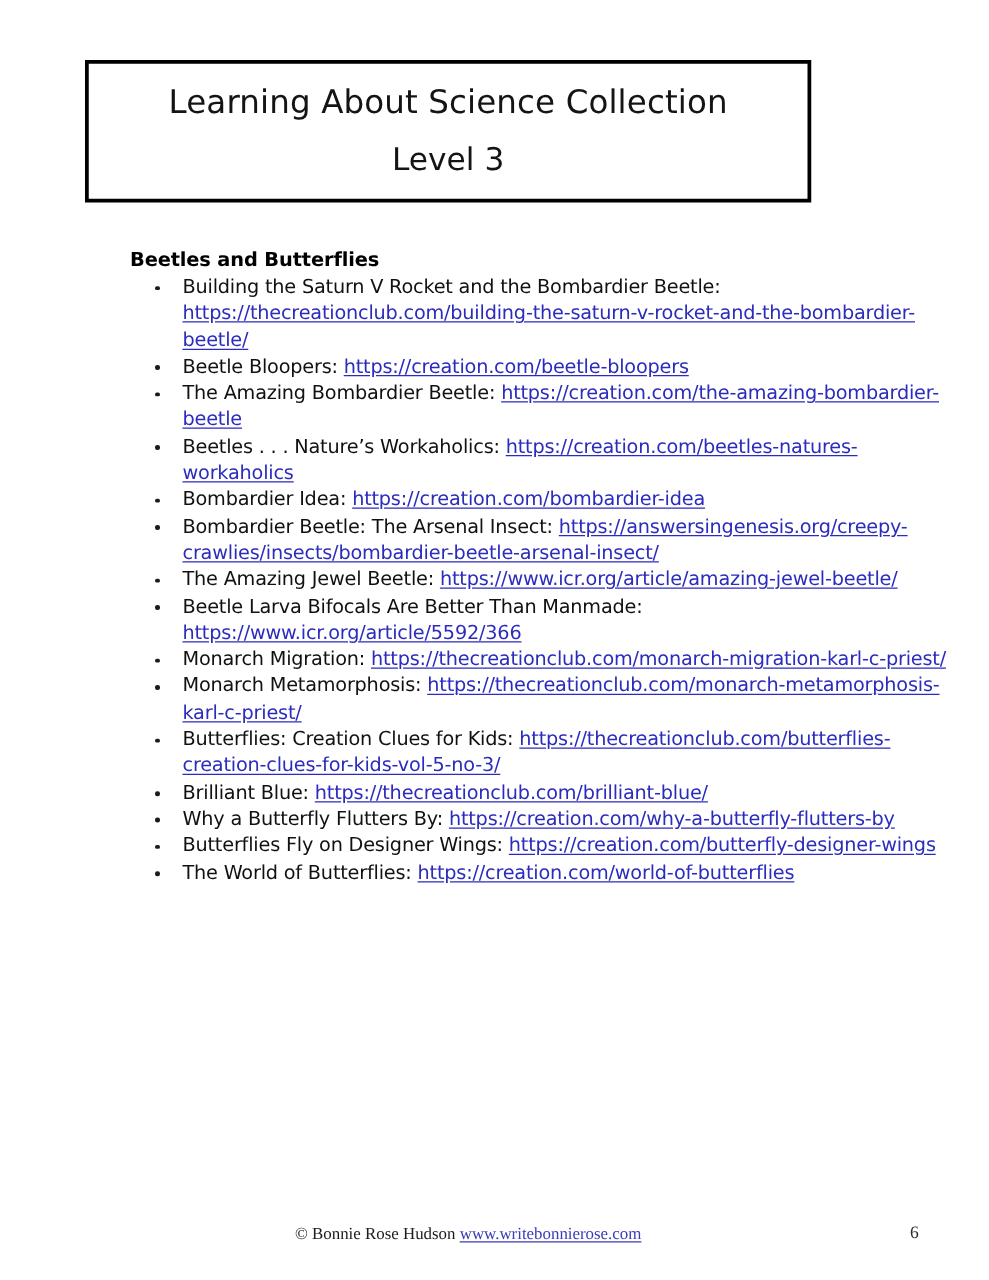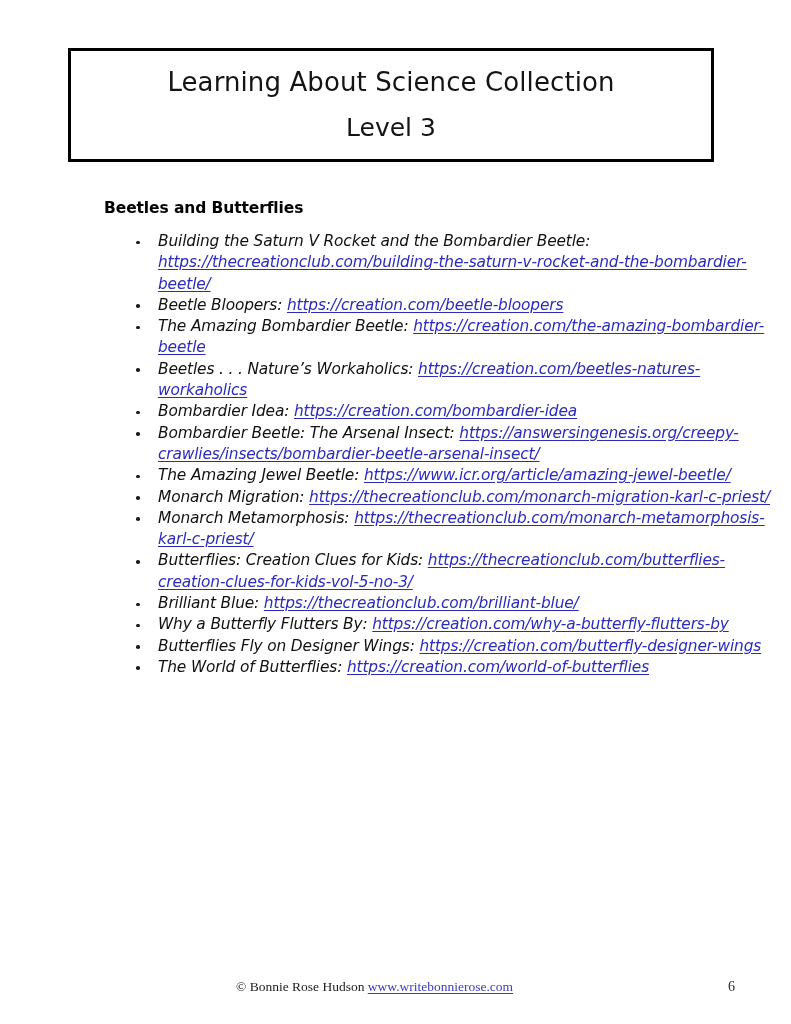--- a/index.html
+++ b/index.html
@@ -21,21 +21,21 @@
     width: 791px;
     height: 1024px;
     background: #ffffff;
   }
 
   
   .title-box {
     position: absolute;
     left: 68px;
     top: 48px;
-    width: 646px;
+    width: 581px;
     height: 114px;
     box-sizing: border-box;
     border: 3px solid #000000;
     background: #ffffff;
     display: flex;
     flex-direction: column;
     align-items: center;
     justify-content: center;
   }
   .title-line-1 {
@@ -67,24 +67,23 @@
     letter-spacing: -0.1px;
     margin-left: 32px;
   }
 
   
   .link-list {
     position: absolute;
     left: 114px;
     top: 219px;
     width: 648px;
-    margin: 12px;
+    margin: 0;
     padding: 0;
     list-style: none;
-    font-style: italic;
   }
   .bullet-item {
     position: relative;
     padding-left: 32px;
     font-size: 15.4px;
     line-height: 21.3px;
     color: #111111;
     letter-spacing: -0.15px;
     margin: 0 0 0 0;
     word-break: normal;
@@ -158,20 +157,21 @@
   <div class="section-heading">Beetles and Butterflies</div>
 
   <ul class="link-list" id="link-list">
       <li class="bullet-item"><span class="item-text">Building the Saturn V Rocket and the Bombardier Beetle: </span><span class="item-link">https://thecreationclub.com/building-the-saturn-v-rocket-and-the-bombardier-beetle/</span></li>
       <li class="bullet-item"><span class="item-text">Beetle Bloopers: </span><span class="item-link">https://creation.com/beetle-bloopers</span></li>
       <li class="bullet-item"><span class="item-text">The Amazing Bombardier Beetle: </span><span class="item-link">https://creation.com/the-amazing-bombardier-beetle</span></li>
       <li class="bullet-item"><span class="item-text">Beetles . . . Nature’s Workaholics: </span><span class="item-link">https://creation.com/beetles-natures-workaholics</span></li>
       <li class="bullet-item"><span class="item-text">Bombardier Idea: </span><span class="item-link">https://creation.com/bombardier-idea</span></li>
       <li class="bullet-item"><span class="item-text">Bombardier Beetle: The Arsenal Insect: </span><span class="item-link">https://answersingenesis.org/creepy-crawlies/insects/bombardier-beetle-arsenal-insect/</span></li>
       <li class="bullet-item"><span class="item-text">The Amazing Jewel Beetle: </span><span class="item-link">https://www.icr.org/article/amazing-jewel-beetle/</span></li>
+      <li class="bullet-item"><span class="item-text">Beetle Larva Bifocals Are Better Than Manmade: </span><span class="item-link">https://www.icr.org/article/5592/366</span></li>
       <li class="bullet-item"><span class="item-text">Monarch Migration: </span><span class="item-link">https://thecreationclub.com/monarch-migration-karl-c-priest/</span></li>
       <li class="bullet-item"><span class="item-text">Monarch Metamorphosis: </span><span class="item-link">https://thecreationclub.com/monarch-metamorphosis-karl-c-priest/</span></li>
       <li class="bullet-item"><span class="item-text">Butterflies: Creation Clues for Kids: </span><span class="item-link">https://thecreationclub.com/butterflies-creation-clues-for-kids-vol-5-no-3/</span></li>
       <li class="bullet-item"><span class="item-text">Brilliant Blue: </span><span class="item-link">https://thecreationclub.com/brilliant-blue/</span></li>
       <li class="bullet-item"><span class="item-text">Why a Butterfly Flutters By: </span><span class="item-link">https://creation.com/why-a-butterfly-flutters-by</span></li>
       <li class="bullet-item"><span class="item-text">Butterflies Fly on Designer Wings: </span><span class="item-link">https://creation.com/butterfly-designer-wings</span></li>
       <li class="bullet-item"><span class="item-text">The World of Butterflies: </span><span class="item-link">https://creation.com/world-of-butterflies</span></li>
     </ul>
 
   <div class="footer">

